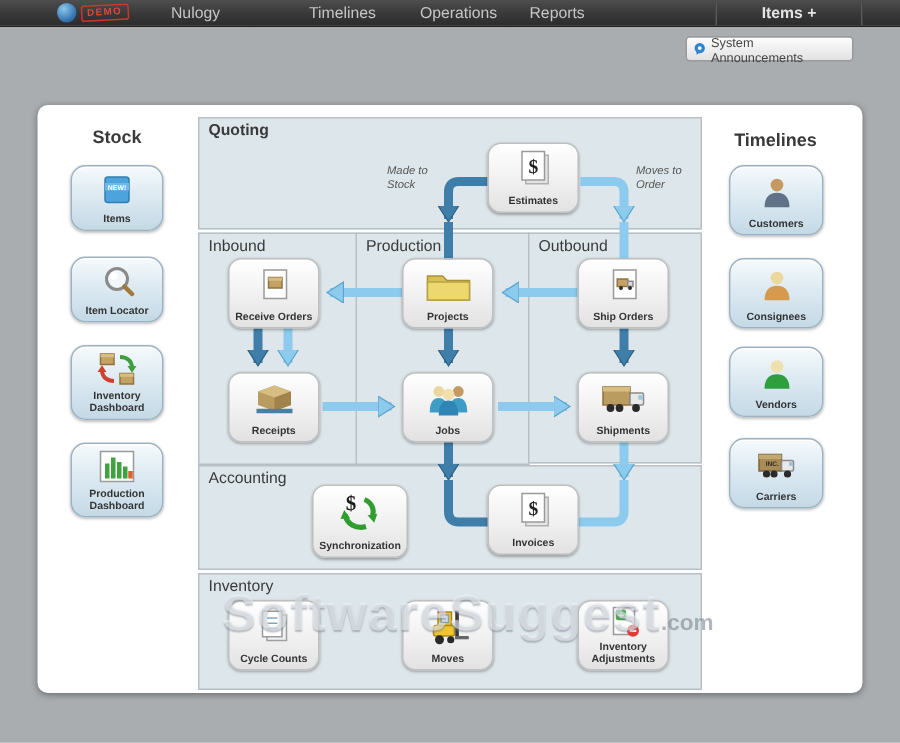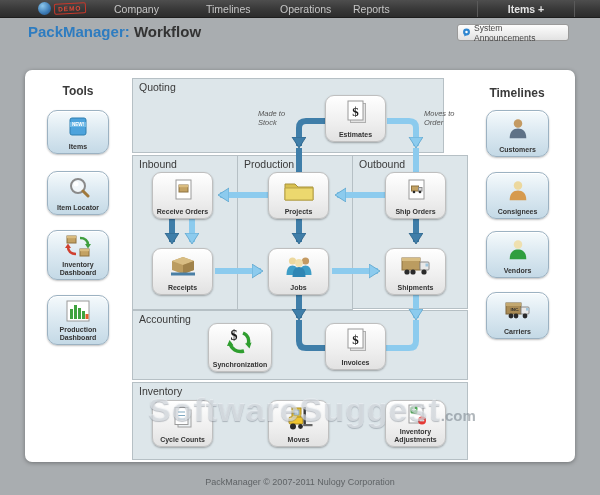--- a/index.html
+++ b/index.html
@@ -79,45 +79,41 @@
     font-size:9px; color:#5f6366; }
 </style>
 </head>
 <body>
 
 <div id="app">
 
   <div class="navbar">
     <div class="logo-globe"></div>
     <div class="logo-stamp">DEMO</div>
-    <div class="nav-item" style="left:114px">Company</div>
+    <div class="nav-item" style="left:114px">Nulogy</div>
     <div class="nav-item" style="left:206px">Timelines</div>
     <div class="nav-item" style="left:280px">Operations</div>
     <div class="nav-item" style="left:353px">Reports</div>
     <div class="nav-sep" style="left:477px"></div>
     <div class="nav-create">Items +</div>
     <div class="nav-sep" style="left:574px"></div>
   </div>
 
-  <div class="page-title">
-    <span class="title-app">PackManager:</span>
-    <span class="title-page">Workflow</span>
-  </div>
   <div class="announce-btn">
     <svg class="bubble-ic" viewBox="0 0 12 12">
       <circle cx="6" cy="5.4" r="4.6" fill="#2e86d0"></circle>
       <polygon points="3,8.6 3.2,11.4 6.2,9.4" fill="#2e86d0"></polygon>
       <circle cx="6" cy="5.4" r="1.7" fill="#fff"></circle>
     </svg>
     <span class="lbl">System Announcements</span>
   </div>
 
   <div class="panel"></div>
 
-  <div class="col-heading" style="left:47px; top:84px; width:62px;">Tools</div>
+  <div class="col-heading" style="left:47px; top:84px; width:62px;">Stock</div>
 
   <div class="tool-btn" style="left:47px; top:110px; height:44px;">
     <span class="ic">
       <svg width="24" height="24" viewBox="0 0 24 24">
         <rect x="4" y="3" width="16" height="17" rx="2" fill="#4da3dc" stroke="#2f7fb0"></rect>
         <rect x="4" y="7" width="16" height="5" fill="#6fb9e6"></rect>
         <text x="12" y="11.4" font-size="4.6" font-weight="bold" fill="#fff" text-anchor="middle" font-family="Liberation Sans, sans-serif">NEW!</text>
       </svg>
     </span>
     <span class="lbl">Items</span>
@@ -207,21 +203,21 @@
         <circle cx="7" cy="17" r="2.4" fill="#2a2a2a"></circle>
         <circle cx="12" cy="17" r="2.4" fill="#2a2a2a"></circle>
         <circle cx="21" cy="17" r="2.4" fill="#2a2a2a"></circle>
       </svg>
     </span>
     <span class="lbl">Carriers</span>
   </div>
 
   <div class="diagram">
 
-    <div class="sect" style="left:0; top:2; width:312px; height:75px;">
+    <div class="sect" style="left:0; top:2; width:336px; height:75px;font-weight:bold;">
       <span class="sect-lbl">Quoting</span>
     </div>
     <div class="sect" style="left:105px; top:77px; width:116px; height:155px;">
       <span class="sect-lbl">Production</span>
     </div>
     <div class="sect" style="left:0; top:77px; width:106px; height:155px;">
       <span class="sect-lbl">Inbound</span>
     </div>
     <div class="sect" style="left:220px; top:77px; width:116px; height:154px;">
       <span class="sect-lbl">Outbound</span>
@@ -424,15 +420,14 @@
       </span>
       <span class="lbl">Inventory Adjustments</span>
     </div>
 
   </div>
 
   <div class="watermark">
     <span class="wm-main">SoftwareSuggest</span><span class="wm-suffix">.com</span>
   </div>
 
-  <div class="footer">PackManager © 2007-2011 Nulogy Corporation</div>
 
 </div>
 
 </body></html>

